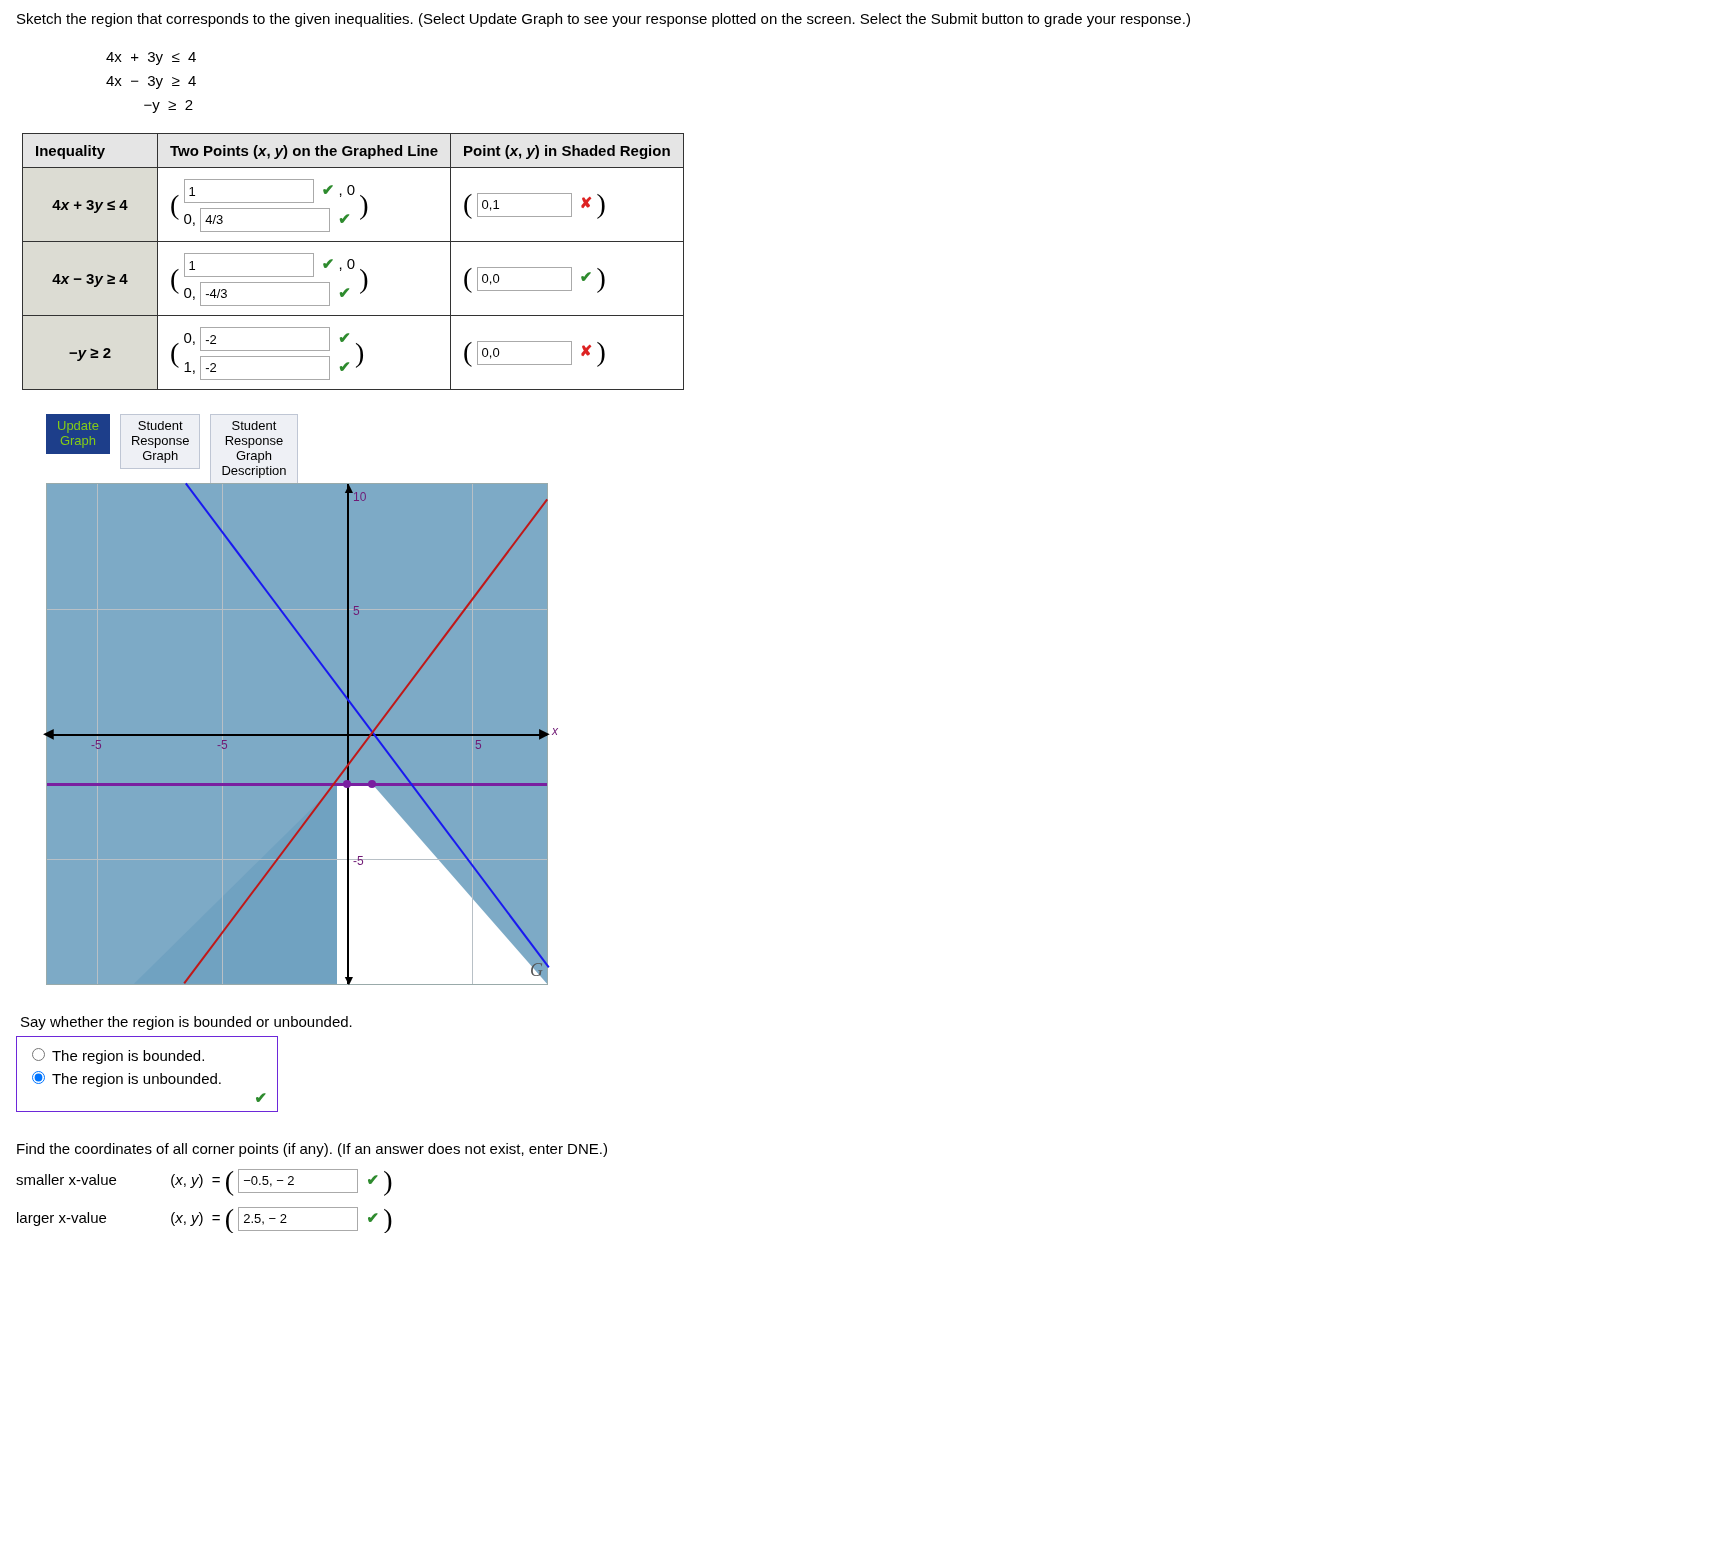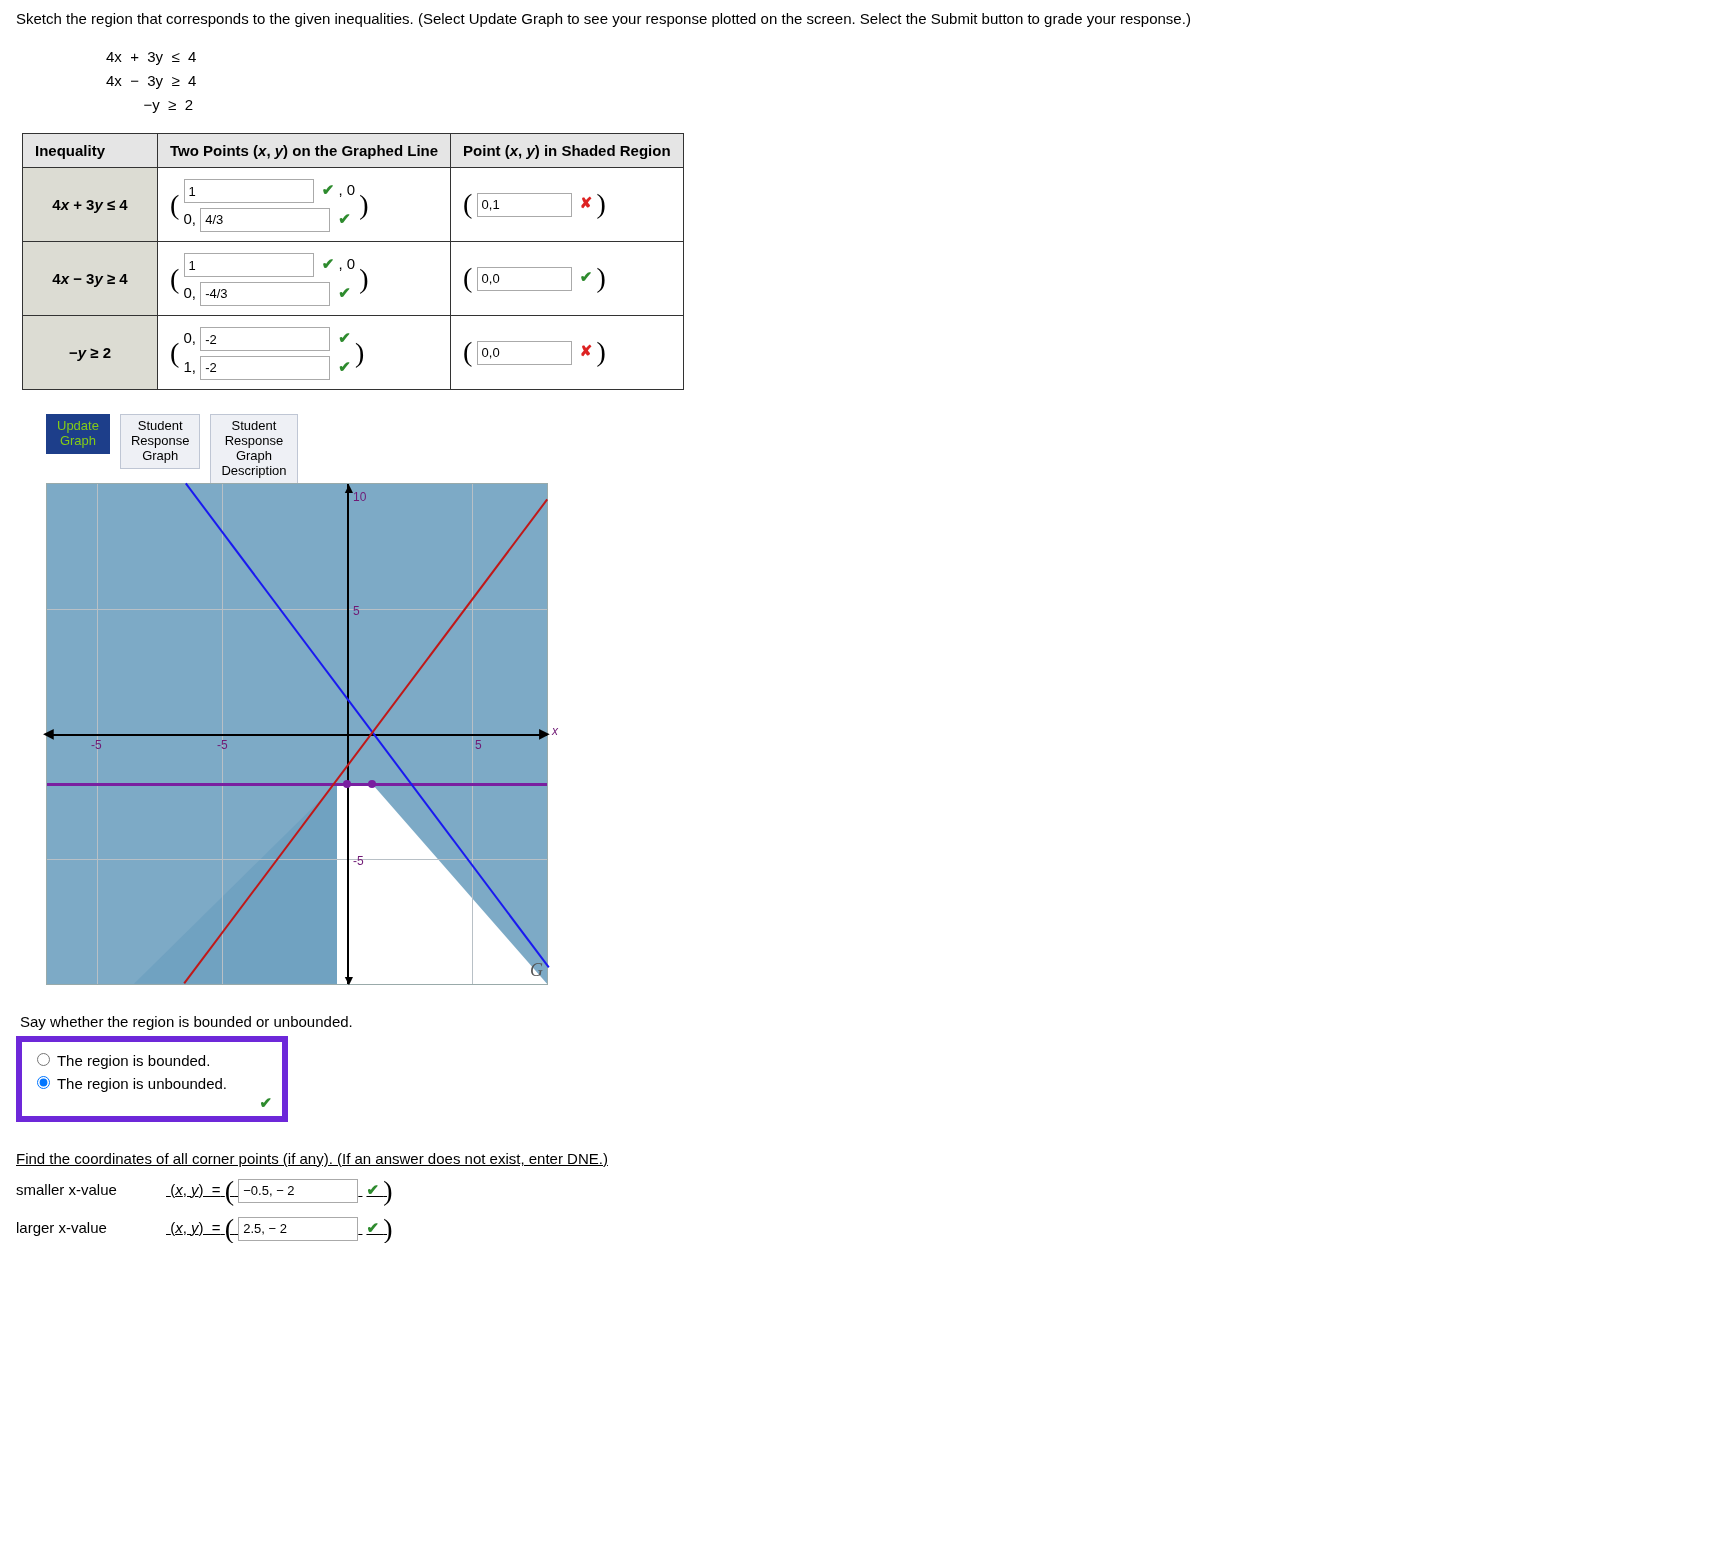--- a/index.html
+++ b/index.html
@@ -88,29 +88,29 @@
   .diag{position:absolute; width:2px; transform-origin:top left;}
   .blue{background:#1a1af0;}
   .red{background:#c01818;}
   .purple{background:#7a1fa0;}
   .dot{position:absolute; width:8px; height:8px; border-radius:50%; background:#7a1fa0; transform:translate(-50%,-50%);}
   .arrow{position:absolute; font-size:14px; color:#000;}
   .glogo{position:absolute; right:4px; bottom:3px; font-family:"Times New Roman",serif; font-style:italic; font-size:18px; color:#555;}
   
   .qsay{margin:28px 0 6px 4px;}
   .boundbox{
-    border:6px solid #6d28d9;
+    border:1px solid #6d28d9;
     padding:6px 10px 4px 10px;
     display:inline-block;
     min-width:240px;
   }
   .boundbox label{display:block; font-size:15px; padding:2px 0;}
   .boundbox .chkline{text-align:right; color:#2e8b2e;}
   
-  .corners{margin-top:28px;text-decoration:underline;}
+  .corners{margin-top:28px;}
   .cornerrow{margin-top:10px;}
   .cornerlab{display:inline-block; width:150px;}
 </style>
 </head>
 <body>
 
 
 
 <div class="instr">Sketch the region that corresponds to the given inequalities. (Select Update Graph to see your response plotted on the screen. Select the Submit button to grade your response.)</div>
 

